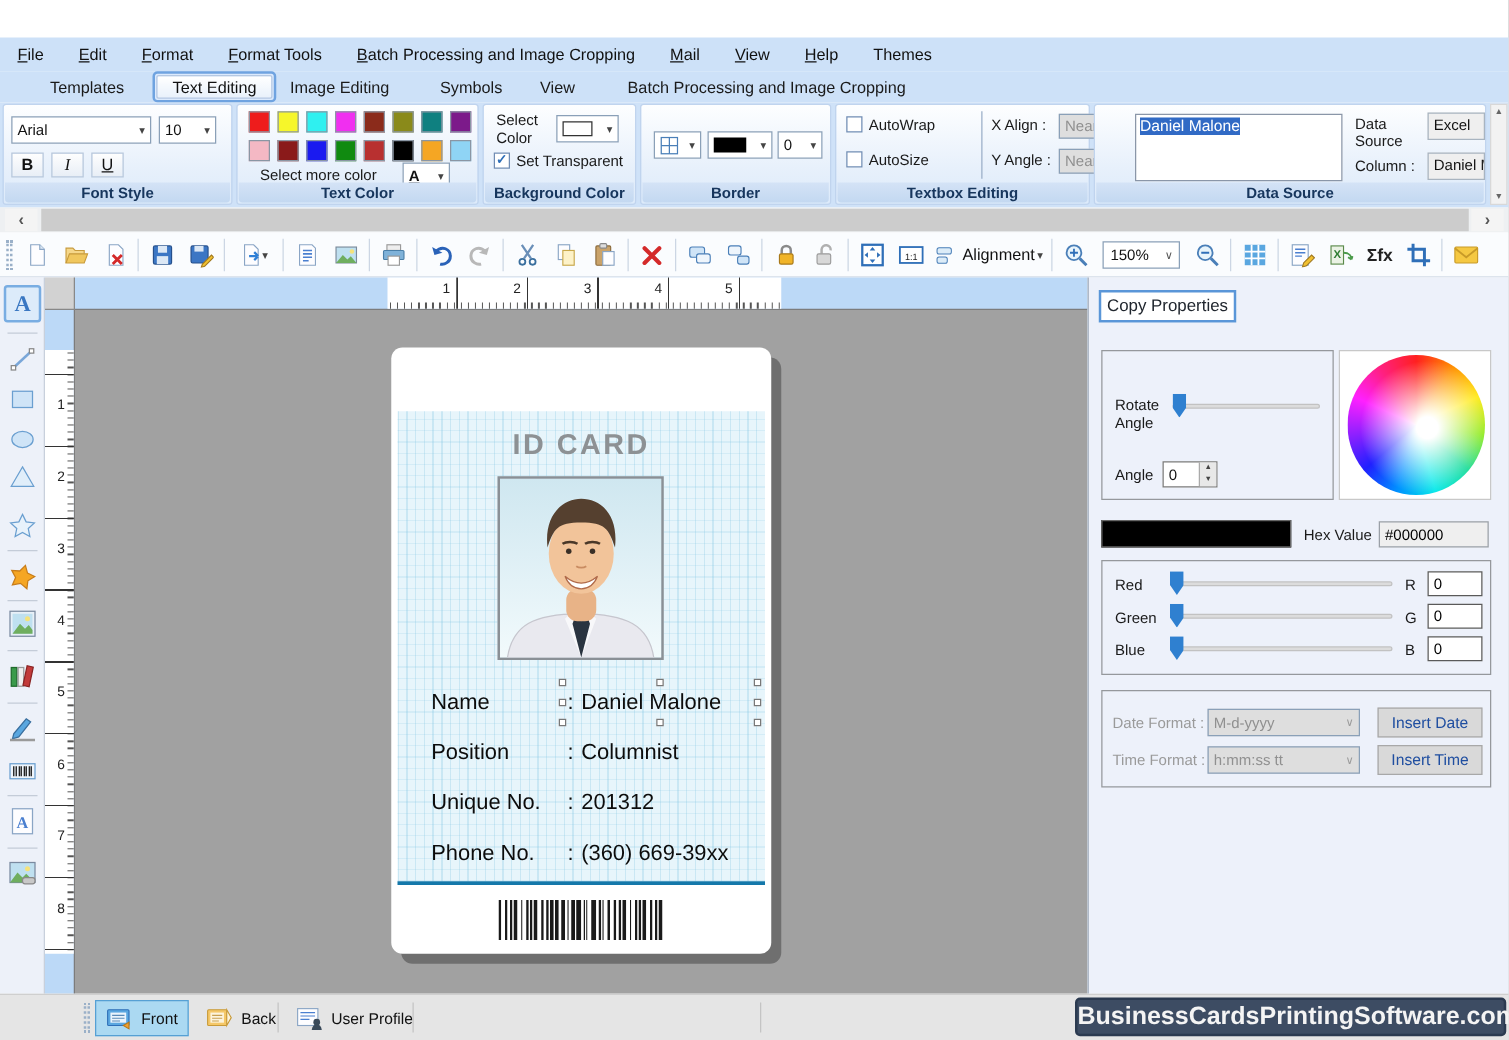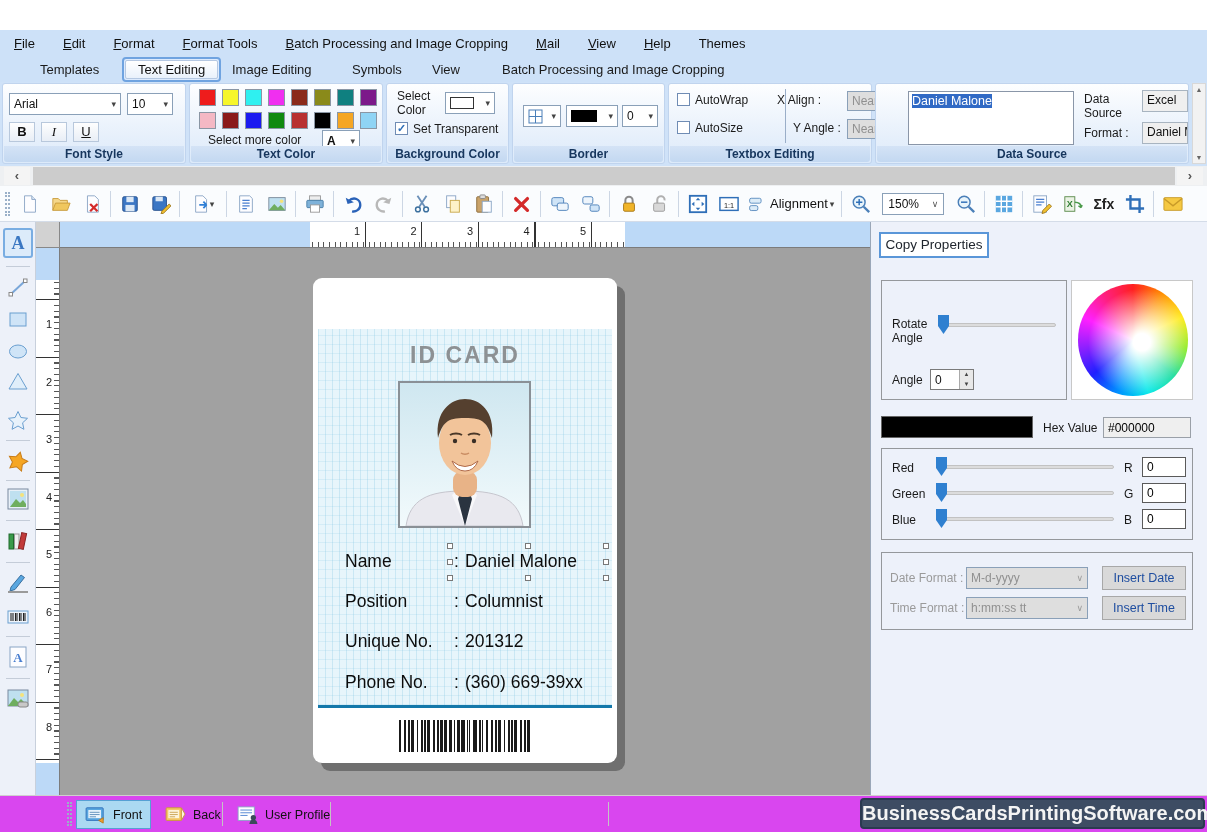--- a/index.html
+++ b/index.html
@@ -83,21 +83,21 @@
 .spinner .num{flex:1;font-size:12px;padding:3px 0 0 4px}
 .spinner .ud{width:14px;border-left:1px solid #aaa;display:flex;flex-direction:column}
 .spinner .ud span{flex:1;font-size:6px;line-height:9px;text-align:center;color:#444;background:#e8e8e8}
 #blackbar{position:absolute;left:10px;top:194px;width:152px;height:22px;background:#000;border:1px solid #666}
 .ptxt{position:absolute;font-size:12px;color:#1a1a1a}
 .pinput{position:absolute;background:#efefef;border:1px solid #9aa0a8;font-size:12px;padding:2px 4px;font-family:"Liberation Sans",sans-serif}
 .rgbin{position:absolute;width:44px;height:20px;background:#fff;border:1px solid #5a5a5a;font-size:12px;padding:2px 4px;font-family:"Liberation Sans",sans-serif}
 .btn-ins{position:absolute;width:84px;height:24px;background:#d9d9d9;border:1px solid #a8a8a8;color:#1f4ea0;text-align:center;line-height:22px;font-size:12.5px}
 .dtlbl{position:absolute;font-size:12px;color:#9a9a9a}
 
-#bottombar{position:absolute;left:0;top:795px;width:1207px;height:37px;background:#d946ef;border-top:1px solid #cfcfcf}
+#bottombar{position:absolute;left:0;top:795px;width:1207px;height:37px;background:#e5e5e5;border-top:1px solid #cfcfcf}
 .bbtn{position:absolute;top:4px;height:29px;display:flex;align-items:center;gap:6px;padding:0 8px;font-size:12.5px;border:1px solid transparent}
 .bbtn.sel{background:#abd9f2;border-color:#56a0d4}
 .bsep{position:absolute;top:6px;width:1px;height:24px;background:#c4c4c4}
 #watermark{position:absolute;right:2px;top:2px;width:345px;height:31px;background:#3d4c63;border:2px solid #2b3a50;border-radius:4px;color:#f4f4f4;font-size:20px;font-weight:bold;text-align:center;line-height:27px}
 
 #rvscroll{position:absolute;left:1192px;top:1px;width:14px;height:81px;background:#f2f2f2;border:1px solid #d8d8d8}
 #rvscroll span{position:absolute;left:0;width:100%;text-align:center;font-size:7px;color:#666}
 svg{display:block}
 </style>
 </head>
@@ -204,40 +204,40 @@
       </div>
       <div class="rcap">Border</div>
     </div>
 
     <div class="rpanel" style="left:668px;width:204px">
       <span class="cb" style="position:absolute;left:8px;top:9px"></span>
       <span class="lbl12" style="left:26px;top:9px">AutoWrap</span>
       <span class="cb" style="position:absolute;left:8px;top:37px"></span>
       <span class="lbl12" style="left:26px;top:37px">AutoSize</span>
       <div style="position:absolute;left:116px;top:5px;width:1px;height:54px;background:#9aaec8"></div>
-      <span class="lbl12" style="left:108px;top:9px">X Align :</span>
+      <span class="lbl12" style="left:124px;top:9px">X Align :</span>
       <div class="combo dis" style="left:178px;top:7px;width:46px;height:20px">
         <span>Near</span>
           <span class="arr">∨</span>
       </div>
       <span class="lbl12" style="left:124px;top:37px">Y Angle :</span>
       <div class="combo dis" style="left:178px;top:35px;width:46px;height:20px">
         <span>Near</span>
           <span class="arr">∨</span>
       </div>
       <div class="rcap">Textbox Editing</div>
     </div>
 
     <div class="rpanel" style="left:875px;width:314px">
       <div style="position:absolute;left:32px;top:7px;width:166px;height:54px;background:#fff;border:1px solid #8a96a8;padding:2px 3px;font-size:12.5px">
         <span style="background:#316ac5;color:#fff">Daniel Malone</span>
       </div>
       <span class="lbl12" style="left:208px;top:8px;width:52px;line-height:14px">Data Source</span>
       <div class="box-val" style="left:266px;top:6px;width:46px;height:22px">Excel</div>
-      <span class="lbl12" style="left:208px;top:42px">Format :</span>
+      <span class="lbl12" style="left:208px;top:42px">Column :</span>
       <div class="box-val" style="left:266px;top:38px;width:46px;height:22px">Daniel M</div>
       <div class="rcap">Data Source</div>
     </div>
 
     <div id="rvscroll">
       <span style="top:2px">▲</span>
       <span style="bottom:2px">▼</span>
     </div>
   </div>
 

